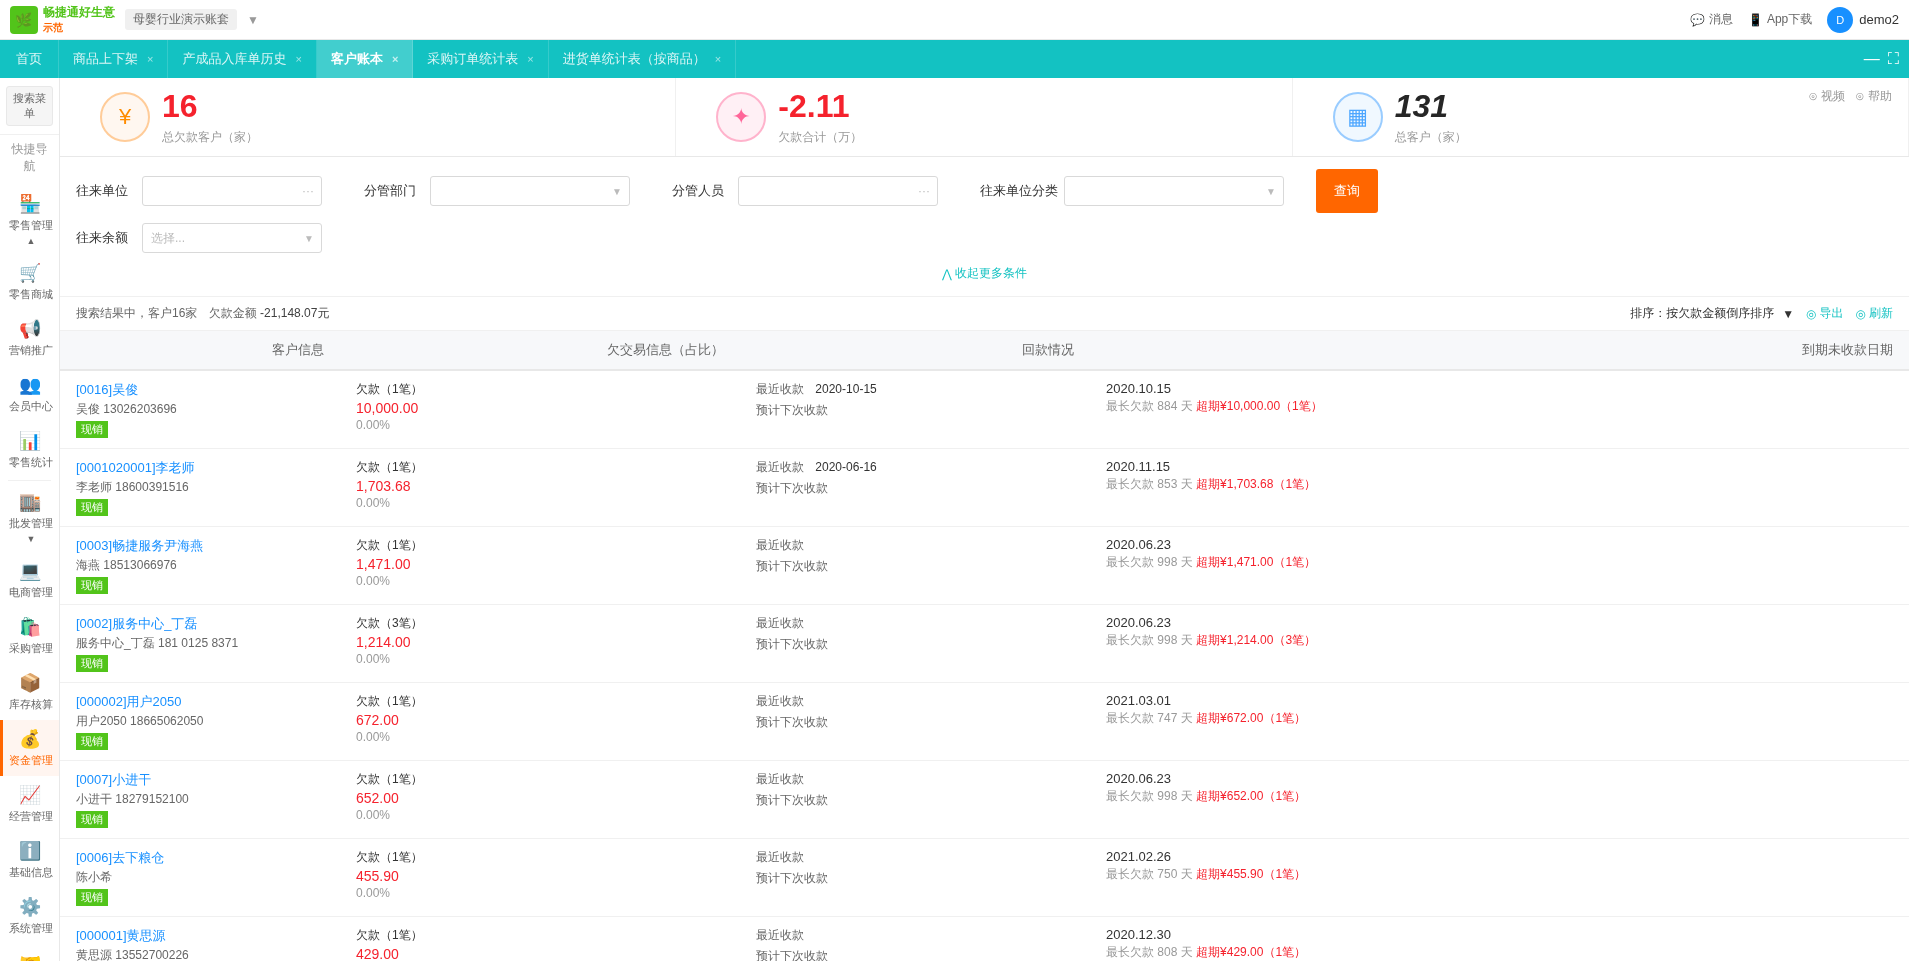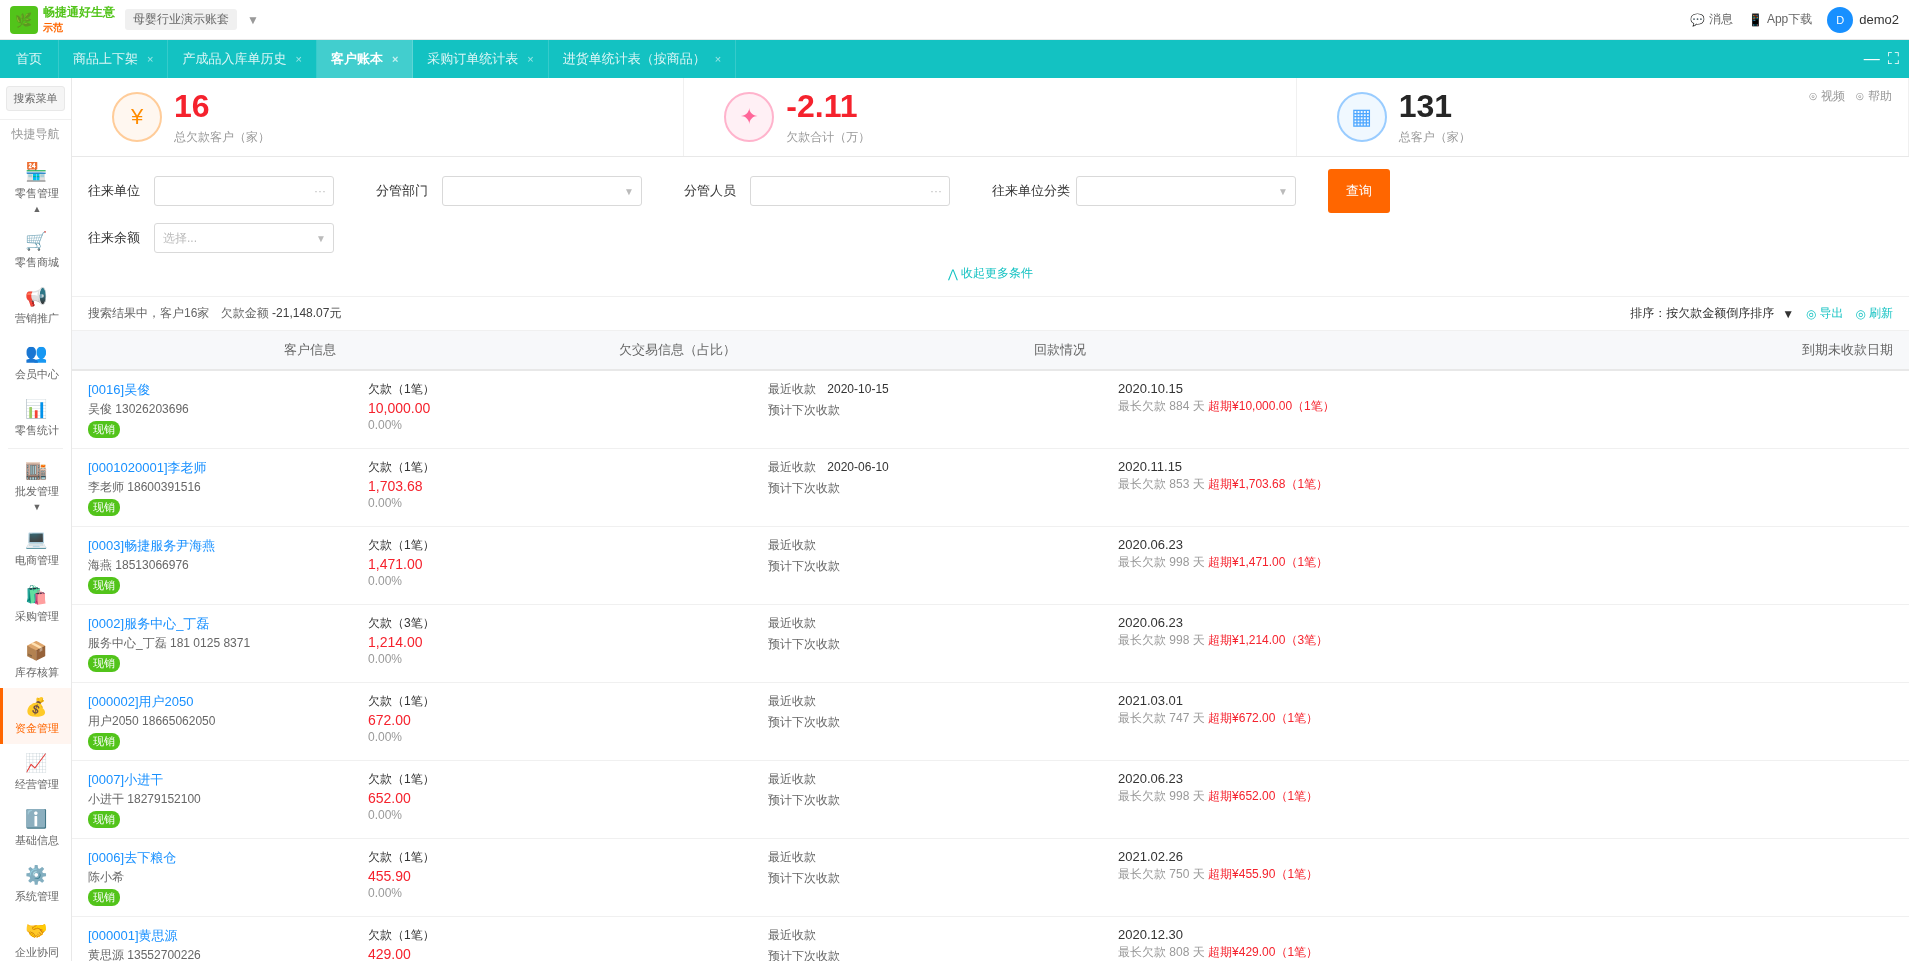--- a/index.html
+++ b/index.html
@@ -21,21 +21,21 @@
     .nav-tab.active { background: rgba(255,255,255,0.2); color: #fff; font-weight: bold; }
     .nav-tab.home { padding: 0 16px; }
     .nav-tab .close-x { font-size: 11px; opacity: 0.7; margin-left: 4px; }
     .nav-tabs-right { margin-left: auto; display: flex; align-items: center; gap: 8px; padding-right: 10px; }
     .nav-tabs-right span { color: #fff; font-size: 14px; cursor: pointer; }
 
     
     .main-layout { display: flex; height: calc(961px - 78px); }
 
     
-    .sidebar { width: 72px; background: #fff; border-right: 1px solid #e8e8e8; display: flex; flex-direction: column; overflow-y: auto; }
+    .sidebar { width: 60px; background: #fff; border-right: 1px solid #e8e8e8; display: flex; flex-direction: column; overflow-y: auto; }
     .sidebar-search { padding: 8px 6px; border-bottom: 1px solid #f0f0f0; }
     .sidebar-search-btn { width: 100%; background: #f5f5f5; border: 1px solid #e8e8e8; border-radius: 3px; padding: 4px 6px; font-size: 11px; color: #666; cursor: pointer; text-align: center; }
     .sidebar-section { padding: 4px 0; }
     .sidebar-item { display: flex; flex-direction: column; align-items: center; padding: 8px 4px; cursor: pointer; color: #666; font-size: 11px; gap: 3px; border-left: 3px solid transparent; }
     .sidebar-item.active { background: #fff5f0; color: #ff6600; border-left: 3px solid #ff6600; }
     .sidebar-item .s-icon { font-size: 18px; }
     .sidebar-item .s-arrow { font-size: 9px; }
     .sidebar-divider { height: 1px; background: #f0f0f0; margin: 2px 8px; }
 
     
@@ -43,21 +43,21 @@
 
     
     .stats-panel { display: flex; background: #fff; border-bottom: 1px solid #e8e8e8; height: 80px; }
     .stat-card { display: flex; align-items: center; gap: 12px; padding: 0 40px; border-right: 1px solid #f0f0f0; flex: 1; position: relative; }
     .stat-icon { width: 50px; height: 50px; border-radius: 50%; display: flex; align-items: center; justify-content: center; font-size: 22px; }
     .stat-icon.orange { background: #fff7f0; color: #ff8c00; border: 2px solid #ffcc99; }
     .stat-icon.pink { background: #fff0f5; color: #ff6699; border: 2px solid #ffb3cc; }
     .stat-icon.blue { background: #f0f8ff; color: #4da6ff; border: 2px solid #99ccff; }
     .stat-value { font-size: 32px; font-weight: bold; }
     .stat-value.red { color: #f5222d; }
-    .stat-value.dark { color: #262626; }
+    .stat-value.dark { color: #262626; font-style: italic; }
     .stat-desc { font-size: 12px; color: #999; margin-top: 4px; }
     .stat-top-right { position: absolute; top: 10px; right: 16px; display: flex; gap: 10px; font-size: 12px; color: #999; }
     .stat-top-right span { cursor: pointer; }
 
     
     .filter-area { background: #fff; padding: 12px 16px 8px; border-bottom: 1px solid #f0f0f0; }
     .filter-row { display: flex; align-items: center; gap: 12px; margin-bottom: 10px; }
     .filter-item { display: flex; align-items: center; gap: 6px; }
     .filter-label { font-size: 13px; color: #333; white-space: nowrap; min-width: 60px; }
     .filter-input { width: 200px; height: 30px; border: 1px solid #d9d9d9; border-radius: 3px; padding: 0 8px; font-size: 12px; color: #333; background: #fff; }
@@ -70,21 +70,21 @@
     .result-actions { display: flex; align-items: center; gap: 12px; font-size: 12px; color: #666; }
     .sort-select { display: flex; align-items: center; gap: 4px; cursor: pointer; color: #333; }
     .action-btn { color: #13c2c2; cursor: pointer; display: flex; align-items: center; gap: 3px; }
     .data-table { width: 100%; border-collapse: collapse; }
     .data-table thead tr { background: #f7f8fa; border-bottom: 2px solid #e8e8e8; }
     .data-table th { padding: 10px 16px; text-align: right; font-size: 13px; color: #666; font-weight: normal; border-bottom: 1px solid #e8e8e8; }
     .data-table tbody tr { border-bottom: 1px solid #f0f0f0; }
     .data-table td { padding: 10px 16px; vertical-align: top; }
     .customer-name { color: #1890ff; font-size: 13px; cursor: pointer; }
     .customer-phone { font-size: 12px; color: #666; margin-top: 2px; }
-    .tag-green { background: #52c41a; color: #fff; font-size: 11px; padding: 1px 5px; border-radius: 8px; display: inline-block; margin-top: 3px; }
+    .tag-green { background: #52c41a; color: #fff; font-size: 11px; padding: 1px 5px; border-radius: 0; display: inline-block; margin-top: 3px; }
     .debt-count { font-size: 12px; color: #333; }
     .debt-amount { color: #f5222d; font-size: 14px; font-weight: 500; margin-top: 2px; }
     .debt-ratio { color: #999; font-size: 12px; margin-top: 2px; }
     .collection-info { font-size: 12px; color: #666; }
     .collection-date { color: #333; }
     .due-date { font-size: 13px; color: #333; }
     .overdue-info { font-size: 12px; color: #999; margin-top: 2px; }
     .overdue-link { color: #f5222d; cursor: pointer; }
 
     .input-with-icon { position: relative; display: inline-flex; align-items: center; }
@@ -381,21 +381,21 @@
     <span class="tag-green">现销</span>
   </td>
               <td>
     <div class="debt-count">欠款（1笔）</div>
     <div class="debt-amount">1,703.68</div>
     <div class="debt-ratio">0.00%</div>
   </td>
               <td>
     <div class="collection-info">
       <span>最近收款</span>
-      <span class="collection-date" style="margin-left:8px;">2020-06-10</span>
+      <span class="collection-date" style="margin-left:8px;">2020-06-16</span>
     </div>
     <div class="collection-info" style="margin-top:4px;">预计下次收款</div>
   </td>
               <td>
     <div class="due-date">2020.11.15</div>
     <div class="overdue-info">
       最长欠款 853 天 <a class="overdue-link">超期¥1,703.68（1笔）</a>
     </div>
   </td>
             </tr>

